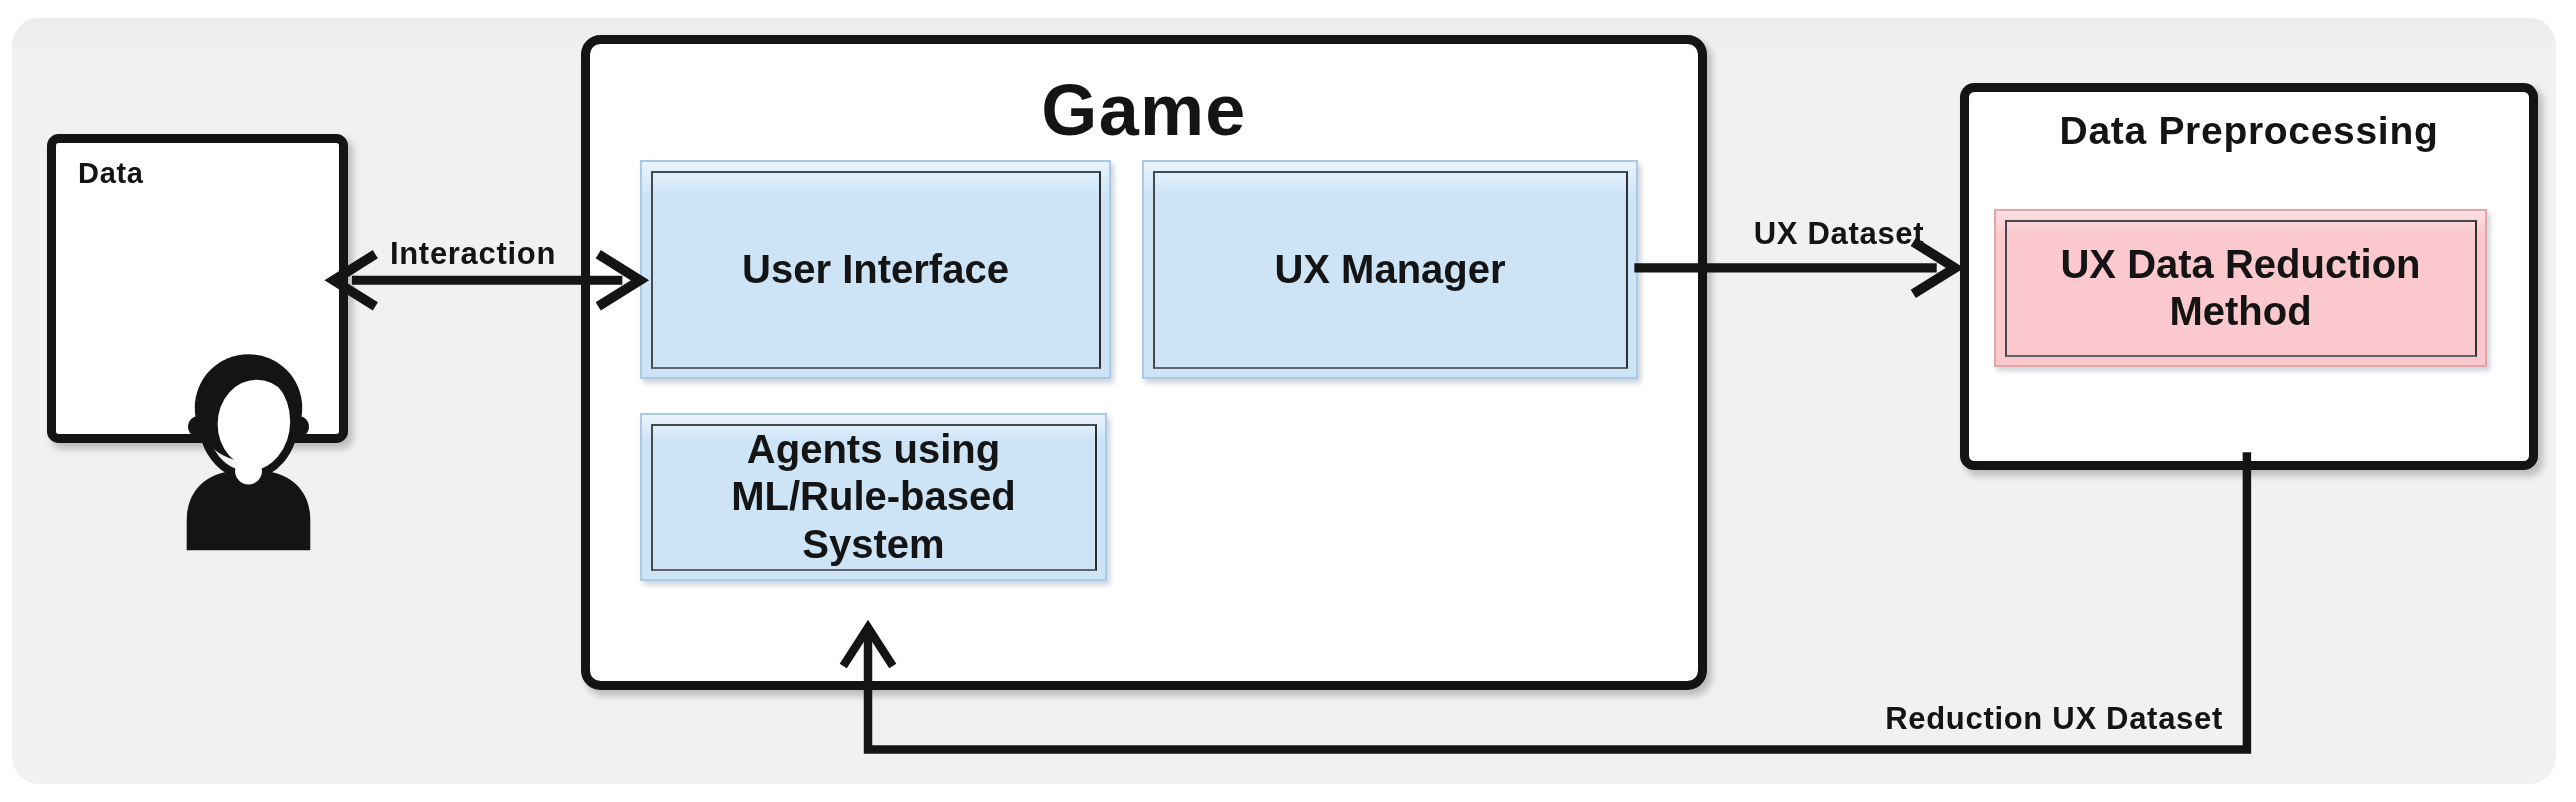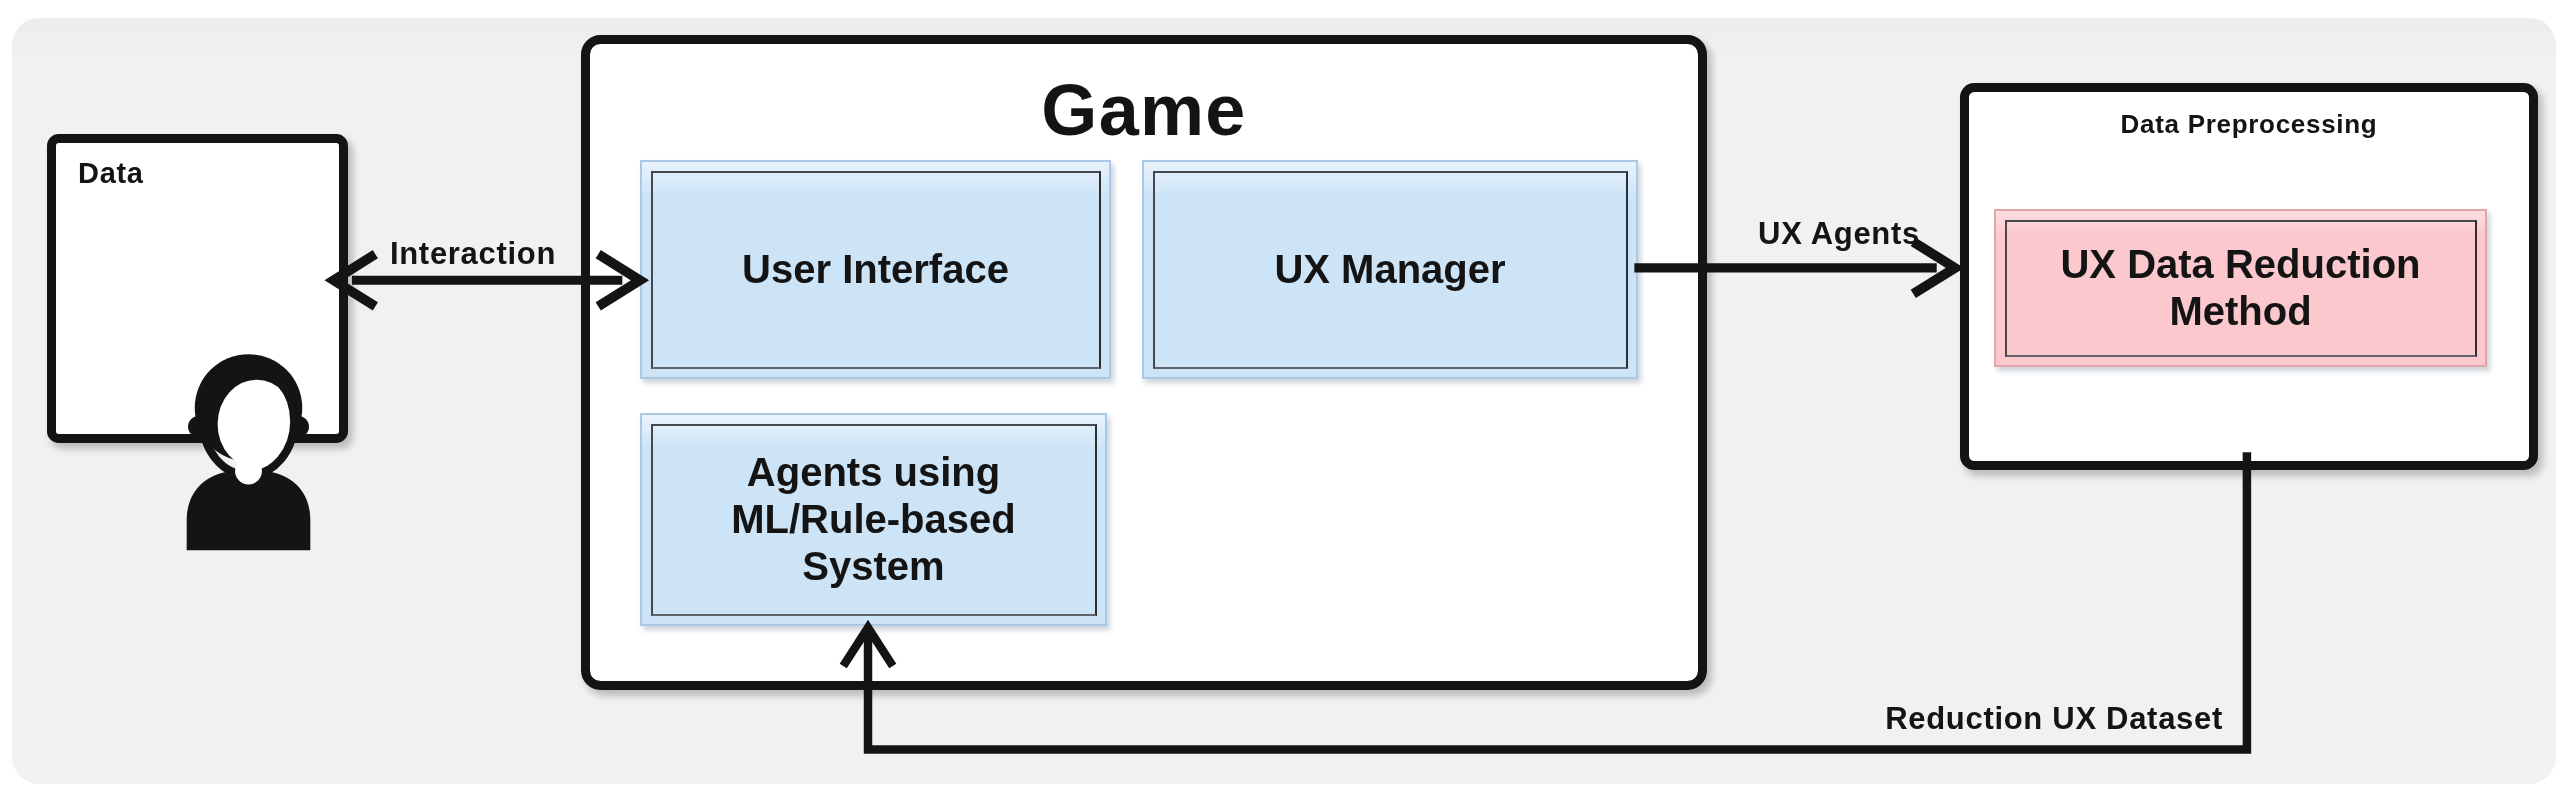--- a/index.html
+++ b/index.html
@@ -15,42 +15,42 @@
   }
   .bigbox{
     position:absolute;background:#ffffff;border:9px solid #141414;
     box-shadow:4.6px 5.9px 7.8px rgba(0,0,0,0.22);
   }
   .user-box{left:47px;top:134px;width:283px;height:291px;border-radius:11.7px;}
   .game-box{left:581px;top:35px;width:1108px;height:637px;border-width:9.8px;border-radius:19.5px;}
   .dp-box{left:1960px;top:83px;width:560px;height:369px;border-radius:14.3px;}
   .user-title{position:absolute;left:22px;top:14.3px;font-size:29px;font-weight:bold;letter-spacing:0.7px;}
   .game-title{position:absolute;left:0;top:25px;width:100%;text-align:center;font-size:72px;font-weight:bold;letter-spacing:1.3px;}
-  .dp-title{position:absolute;left:0;top:17px;width:100%;text-align:center;font-size:26px;font-weight:bold;letter-spacing:0.7px;}
+  .dp-title{position:absolute;left:0;top:17px;width:100%;text-align:center;font-size:39px;font-weight:bold;letter-spacing:0.7px;}
   .subbox{
     position:absolute;display:flex;align-items:center;justify-content:center;
     text-align:center;font-weight:bold;font-size:40px;line-height:1.18;
     box-shadow:2.6px 3.9px 5.2px rgba(90,110,130,0.30);
   }
   .blue{
     background:linear-gradient(180deg,#e9f3fc 0%,#cde4f7 16%,#cde4f7 100%);
     border:2px solid #aac9e6;
   }
   .pink{
     background:linear-gradient(180deg,#fddee1 0%,#fbc9cd 16%,#fbc9cd 100%);
     border:2px solid #e0a6ab;
   }
   .frame{
     position:absolute;left:8.5px;top:8.5px;right:8.5px;bottom:8.5px;
     border:2px solid #45484c;border-right-color:#2c2e30;border-bottom-color:#60646a;
     pointer-events:none;
   }
   .ui-box{left:640px;top:160px;width:467px;height:215px;text-align:center;}
   .uxm-box{left:1142px;top:160px;width:492px;height:215px;}
-  .agents-box{left:640px;top:413px;width:467px;height:213px;padding:0 18px;box-sizing:border-box;}
+  .agents-box{left:640px;top:413px;width:467px;height:168px;padding:0 18px;box-sizing:border-box;}
   .pink-box{left:1994px;top:209px;width:493px;height:158px;padding:0 17px;box-sizing:border-box;}
   .arrow-label{position:absolute;font-size:31px;font-weight:bold;white-space:nowrap;letter-spacing:0.7px;}
   .lbl-interaction{left:473px;top:236px;transform:translateX(-50%);text-align:center;}
   .lbl-uxdataset{left:1839px;top:216px;transform:translateX(-50%);}
   .lbl-processed{right:353px;top:701px;}
   .overlay{position:absolute;left:0;top:0;pointer-events:none;}
   .person-svg{position:absolute;left:109px;top:195px;}
 </style>
 </head>
 <body>
@@ -104,16 +104,16 @@
 
       <line x1="2508" y1="411" x2="2972" y2="411" stroke-width="14"></line>
       <path d="M 2936,371 L 3000,411 L 2936,451" stroke-width="15"></path>
 
       <path d="M 3448,694 L 3448,1150 L 1332,1150 L 1332,974" stroke-width="13"></path>
       <path d="M 1294,1022 L 1332,963 L 1370,1022" stroke-width="13"></path>
     </g>
   </svg>
 
   <div class="arrow-label lbl-interaction">Interaction</div>
-  <div class="arrow-label lbl-uxdataset">UX Agents</div>
+  <div class="arrow-label lbl-uxdataset">UX Dataset</div>
   <div class="arrow-label lbl-processed">Reduction UX Dataset</div>
 </div>
 
 
 </body></html>

